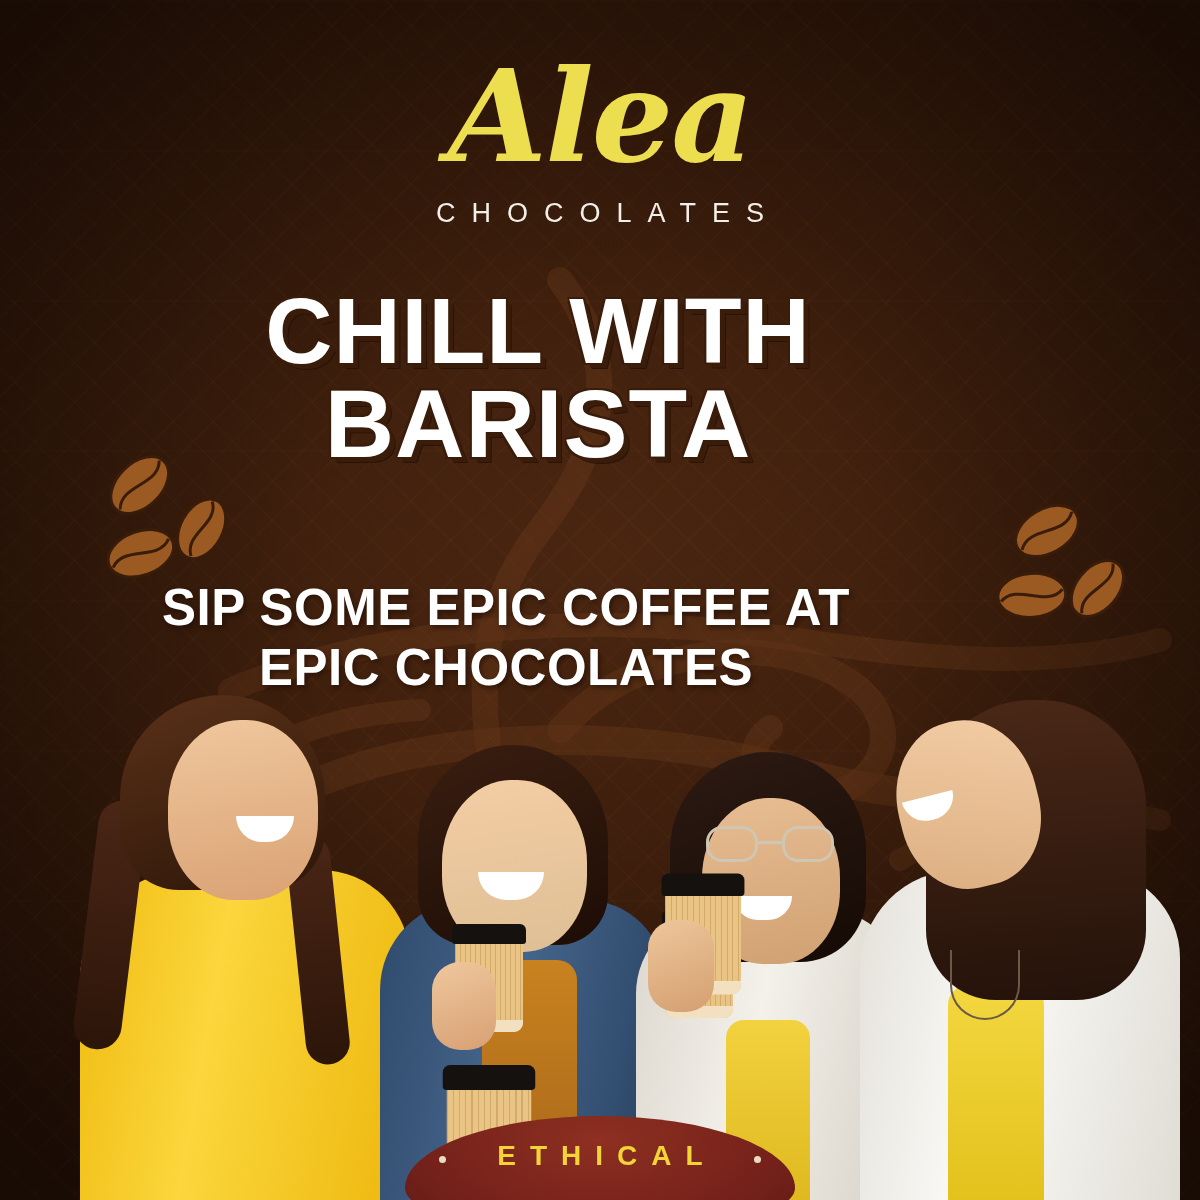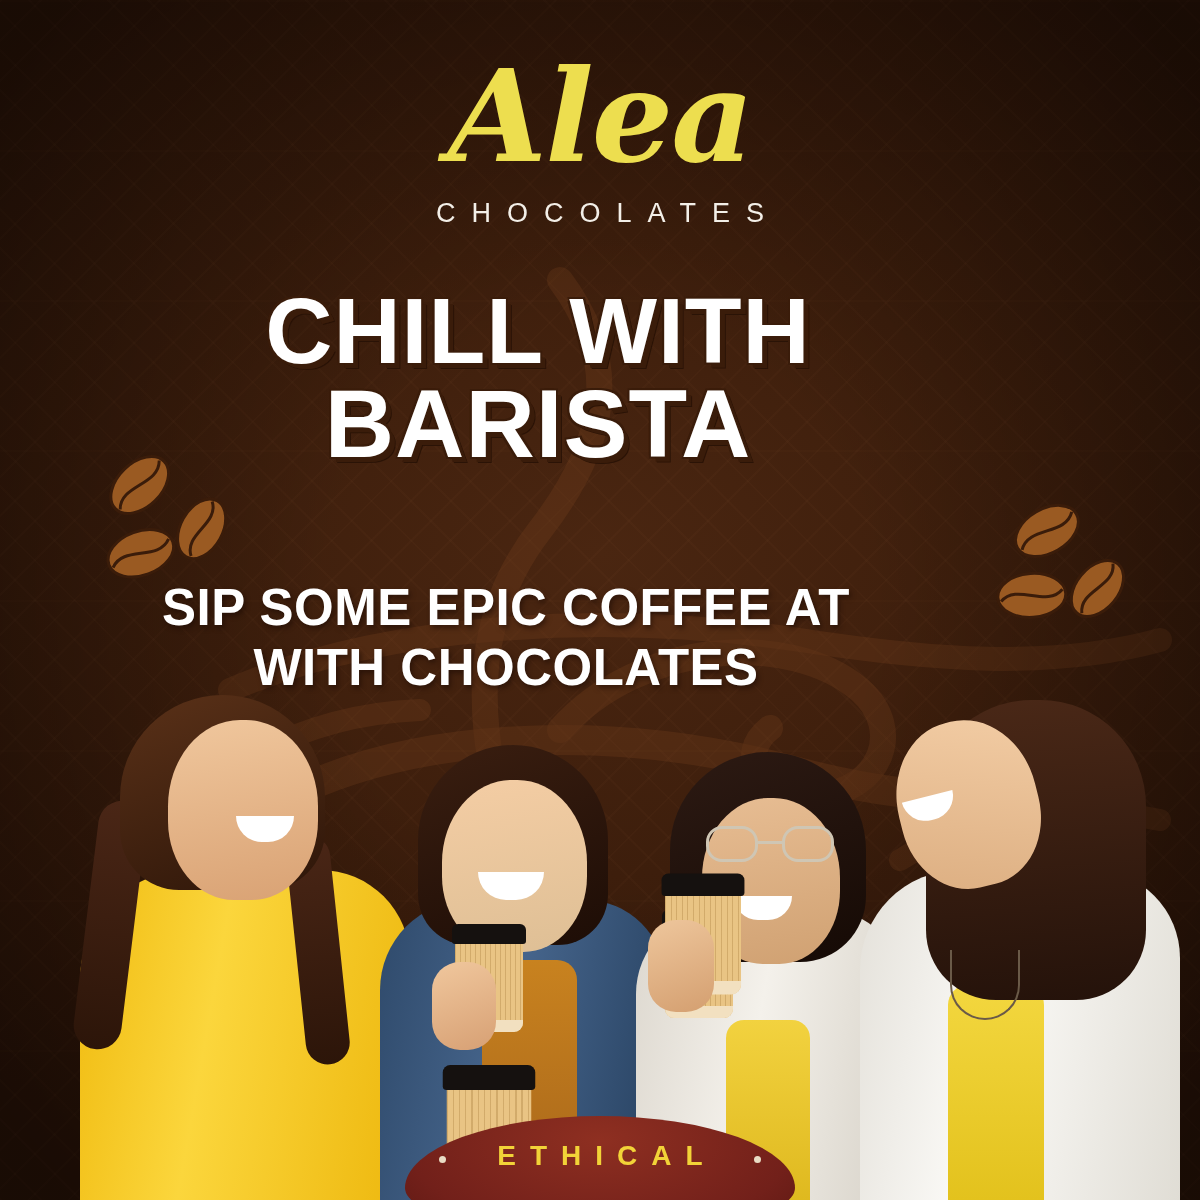--- a/index.html
+++ b/index.html
@@ -152,21 +152,21 @@
     <span class="logo-sub">CHOCOLATES</span>
   </div>
 
   <div class="headline">
     <span class="hl">CHILL WITH</span>
     <span class="hl l3">BARISTA</span>
   </div>
 
   <div class="sub">
     <span>SIP SOME EPIC COFFEE AT</span>
-    <span>WITH CHOCOLATES</span>
+    <span>EPIC CHOCOLATES</span>
   </div>
 
   <div class="photo">
 
     <div class="person" style="left:60px;width:360px;height:520px;">
       <div class="pbody" style="left:20px;bottom:0;width:330px;height:330px;background:linear-gradient(100deg,#f0bb10,#fbd63c 40%,#edb70d);border-radius:110px 90px 0 0;"></div>
       <div class="hair" style="left:26px;bottom:150px;width:48px;height:250px;border-radius:24px;background:linear-gradient(180deg,#4a2616,#2c1509);transform:rotate(7deg);"></div>
       <div class="hair" style="left:236px;bottom:135px;width:44px;height:230px;border-radius:22px;background:linear-gradient(180deg,#4a2616,#2c1509);transform:rotate(-6deg);"></div>
       <div class="hair" style="left:60px;bottom:310px;width:205px;height:195px;border-radius:104px 104px 60px 60px;background:linear-gradient(160deg,#5a3118,#2e1609);"></div>
       <div class="head" style="left:108px;bottom:300px;width:150px;height:180px;background:linear-gradient(170deg,#f0c79d,#d9a274);"></div>

